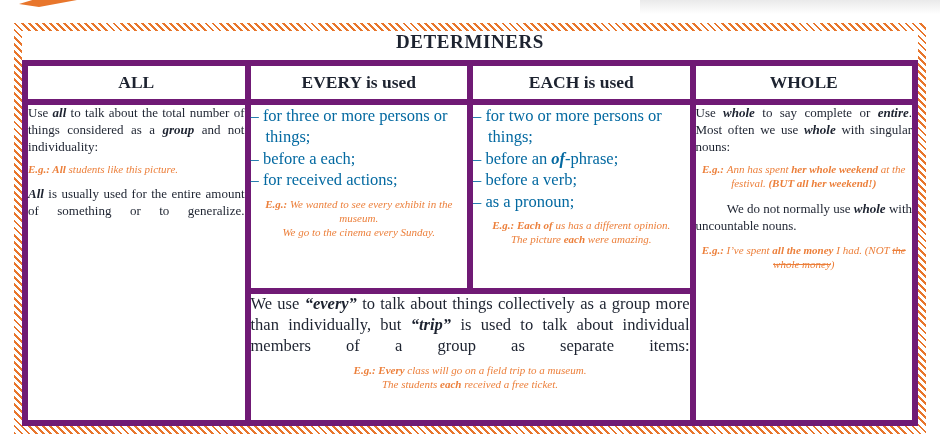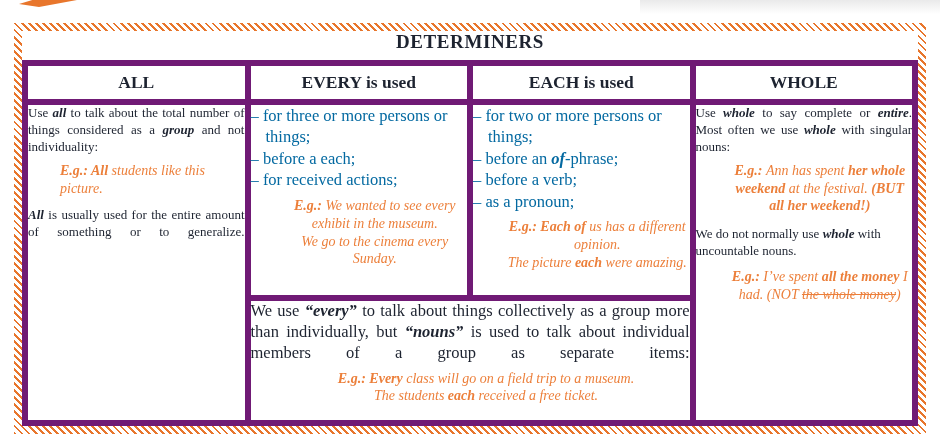--- a/index.html
+++ b/index.html
@@ -81,38 +81,37 @@
   .body-cell{padding:6px 9px 4px 9px;}
 
   
   .p{
     font-size:13px;line-height:1.30;
     color:#1d2330;
     margin:0 0 0 0;
     text-align:justify;
     text-align-last:justify;
   }
-  .p.nj{text-align:left;text-align-last:left;}
+  .p.nj{text-align:right;text-align-last:left;}
   .p b{font-weight:bold;font-style:italic;}
 
   ul.dash{margin:0;padding:0;list-style:none;}
   ul.dash li{
     font-size:16.5px;line-height:1.30;color:#0369a1;
     padding-left:15px;text-indent:-15px;
   }
   ul.dash li b{font-weight:bold;font-style:italic;}
 
   .eg{
     color:#ec7f3a;
     font-style:italic;
-    font-size:14px;
+    font-size:11px;
     line-height:1.28;
     text-align:center;
     margin-top:6px;
-    margin-left:32px;
   }
   .eg.left{text-align:left;}
   .eg b{font-weight:bold;}
   .eg .lbl{font-weight:bold;font-style:italic;}
   .eg .strike{text-decoration:line-through;}
 
   .merged{padding:5px 10px 4px 10px;}
   .merged .p{font-size:16.5px;line-height:1.27;}
 </style>
 </head>
@@ -182,21 +181,21 @@
         <td class="body-cell noR noB" rowspan="2" style="width:210px;">
           <p class="p"><span>Use </span><b>whole</b><span> to say complete or </span><b>entire</b><span>. Most often we use </span><b>whole</b><span> with singular nouns:</span></p>
           <div class="eg"><span class="lbl">E.g.: </span><span>Ann has spent </span><b>her whole weekend</b><span> at the festival. </span><b>(BUT all her weekend!)</b></div>
           <p class="p nj" style="margin-top:11px;"><span>We do not normally use </span><b>whole</b><span> with uncountable nouns.</span></p>
           <div class="eg" style="margin-top:8px;"><span class="lbl">E.g.: </span><span>I’ve spent </span><b>all the money</b><span> I had. (NOT </span><span class="strike">the whole money</span><span>)</span></div>
         </td>
       </tr>
 
       <tr>
         <td class="merged noB" colspan="2">
-          <p class="p"><span>We use </span><b>“every”</b><span> to talk about things collectively as a group more than individually, but </span><b>“nouns”</b><span> is used to talk about individual members of a group as separate items:</span></p>
+          <p class="p"><span>We use </span><b>“every”</b><span> to talk about things collectively as a group more than individually, but </span><b>“trip”</b><span> is used to talk about individual members of a group as separate items:</span></p>
           <div class="eg"><span class="lbl">E.g.: </span><b>Every</b><span> class will go on a field trip to a museum.</span><br><span>The students </span><b>each</b><span> received a free ticket.</span></div>
         </td>
       </tr>
 
     </tbody>
       </table>
   </div>
 </div>
 
 </body></html>

